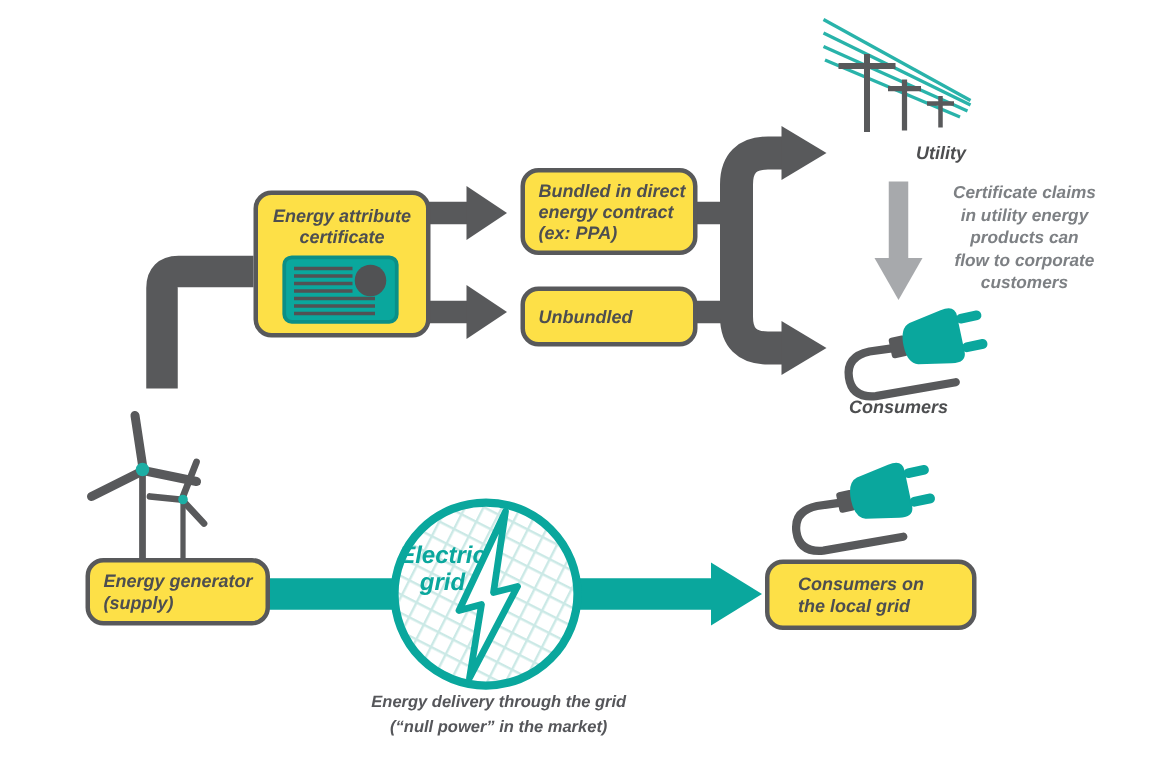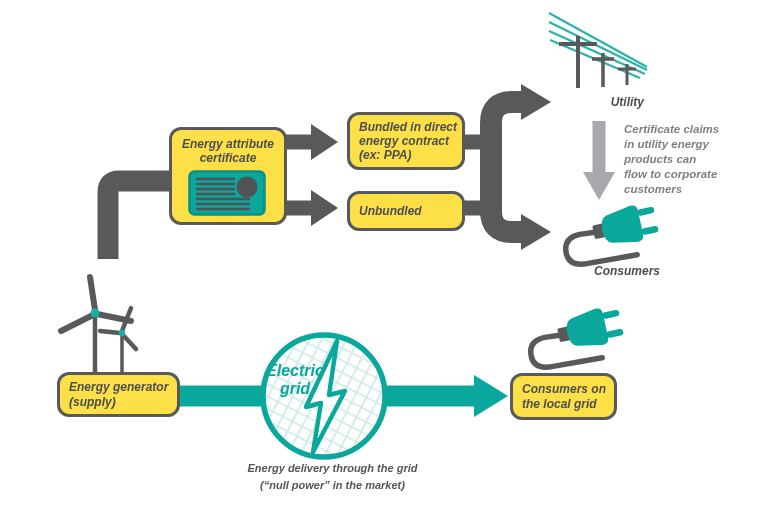--- a/index.html
+++ b/index.html
@@ -9,30 +9,30 @@
   }
   .stage .art{position:absolute;left:0;top:0;width:768px;height:509px;}
   .box{
     position:absolute;box-sizing:border-box;background:#fde047;
     border:3px solid #58595B;border-radius:12px;color:#4D4E50;
     font-style:italic;font-weight:bold;font-size:12px;line-height:1.18;
   }
   .box.flex{display:flex;flex-direction:column;justify-content:center;}
   .lbl{
     position:absolute;color:#4D4E50;font-style:italic;font-weight:bold;
-    font-size:12px;line-height:1.18;
+    font-size:12px;line-height:1.18;text-align:center;
   }
   .cert-box{left:169px;top:127px;width:118px;height:98px;text-align:center;padding-top:7px;font-style:italic;}
   .cert-icon{position:absolute;left:16px;top:40px;width:78px;height:46px;}
   .bundled-box{left:347px;top:112px;width:118px;height:58px;padding-left:9px;}
   .unbundled-box{left:347px;top:191px;width:118px;height:40px;padding-left:9px;}
   .generator-box{left:57px;top:372px;width:123px;height:45px;padding-left:9px;}
-  .consumers-local-box{left:510px;top:373px;width:107px;height:47px;padding-left:9px;}
+  .consumers-local-box{left:510px;top:373px;width:141px;height:47px;padding-left:19px;}
   .utility-label{left:556px;top:95px;width:88px;text-align:right;}
-  .consumers-label{left:578px;top:264px;width:98px;text-align:center;}
+  .consumers-label{left:550px;top:264px;width:98px;text-align:center;}
   .claims{left:624px;top:122px;width:118px;font-size:11.5px;line-height:1.3;color:#7D8084;}
   .grid-label{left:262px;top:362px;width:66px;text-align:center;font-size:16px;line-height:1.15;color:#0AA79D;}
   .caption{left:215px;top:460px;width:235px;text-align:center;font-size:11px;line-height:1.5;color:#55565A;}
 </style>
 </head>
 <body>
 
 <div class="stage">
 
   <svg class="art" viewBox="0 0 768 509">

